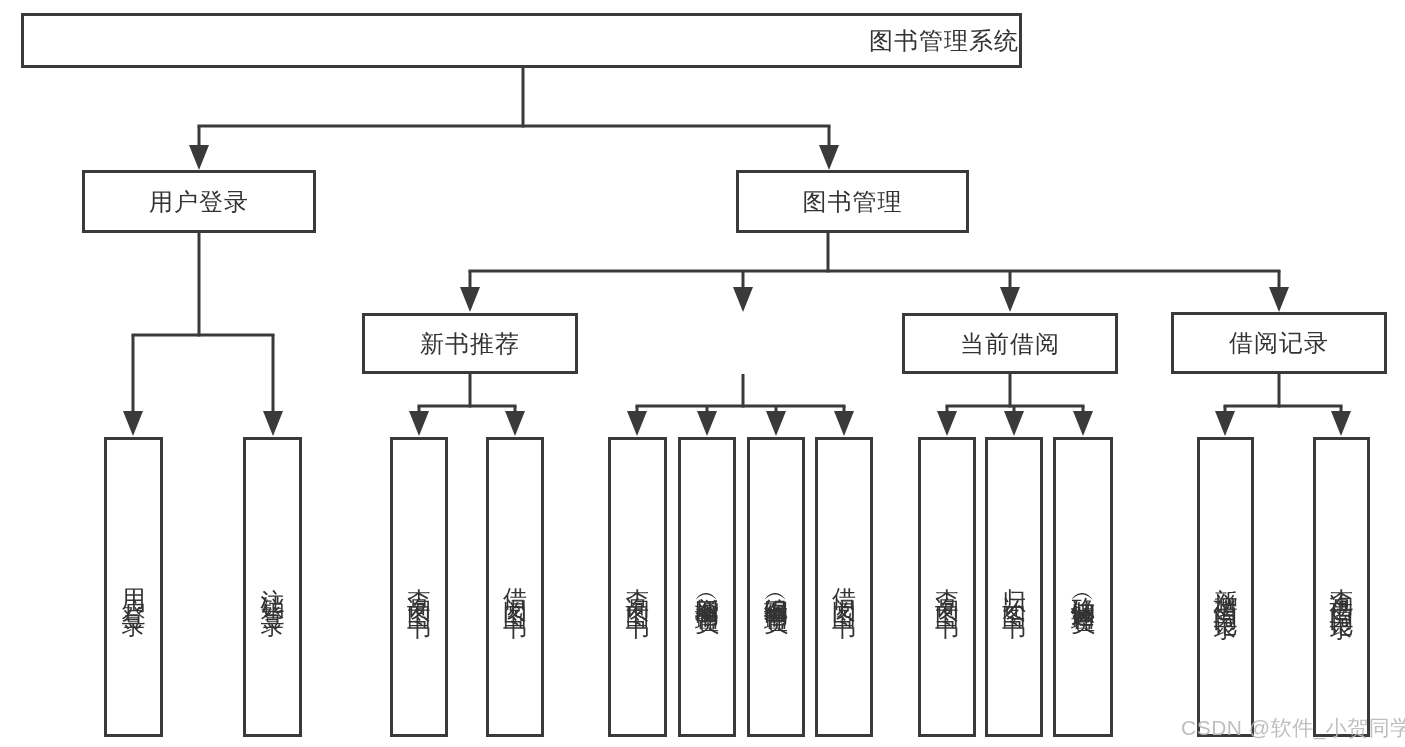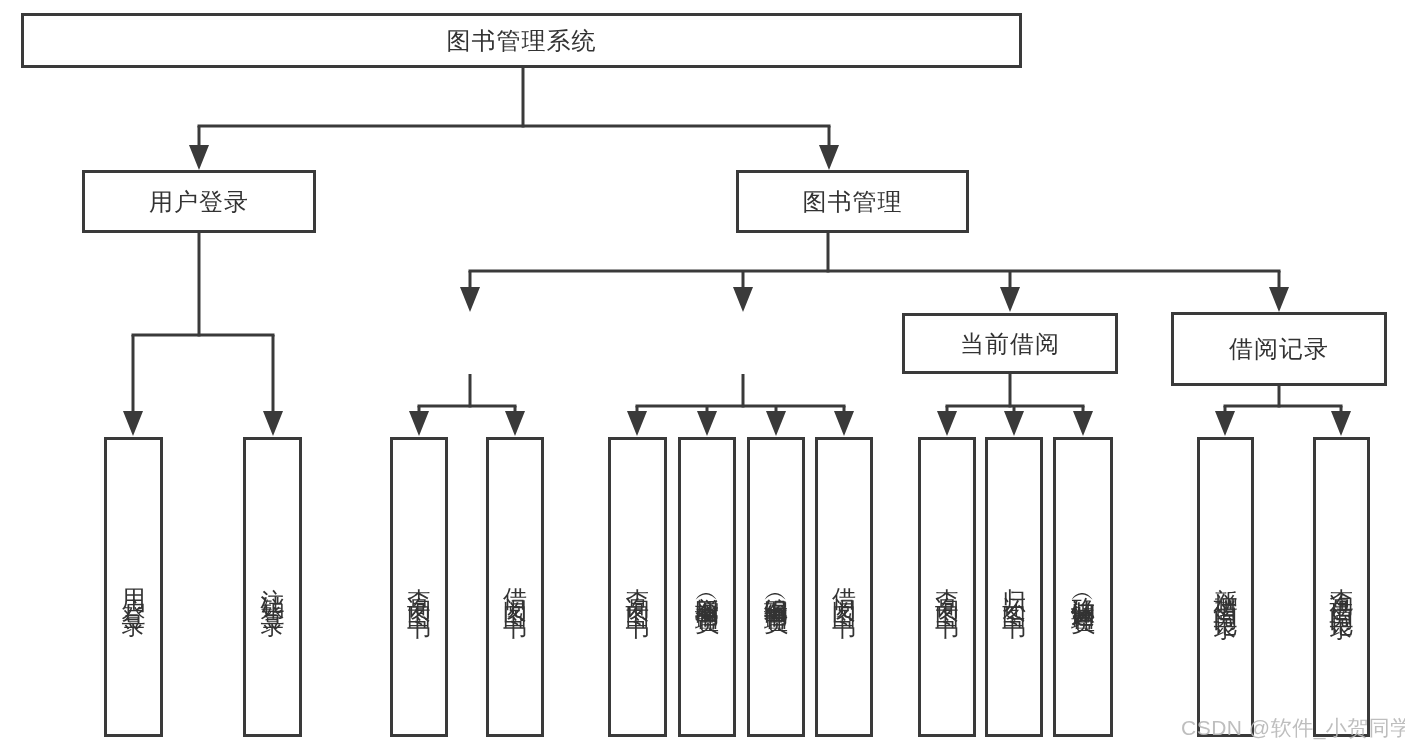--- a/index.html
+++ b/index.html
@@ -121,35 +121,38 @@
     <polygon points="1073,411 1093,411 1083,436"></polygon>
 
     <line x1="1279" y1="374" x2="1279" y2="407.5"></line>
     <line x1="1223.5" y1="406" x2="1342.5" y2="406"></line>
     <line x1="1225" y1="406" x2="1225" y2="414"></line>
     <line x1="1341" y1="406" x2="1341" y2="414"></line>
     <polygon points="1215,411 1235,411 1225,436"></polygon>
     <polygon points="1331,411 1351,411 1341,436"></polygon>
   </svg>
 
-  <div class="box h" style="left:21px; top:13px; width:1001px; height:55px;">
+  <div class="box h" style="left:21px; top:13px; width:1001px; height:55px;justify-content:flex-end;">
     <span>图书管理系统</span>
   </div>
 
   <div class="box h" style="left:82px; top:170px; width:234px; height:63px;">
     <span>用户登录</span>
   </div>
   <div class="box h" style="left:736px; top:170px; width:233px; height:63px;">
     <span>图书管理</span>
   </div>
 
+  <div class="box h" style="left:362px; top:313px; width:216px; height:61px;">
+    <span>新书推荐</span>
+  </div>
   <div class="box h" style="left:902px; top:313px; width:216px; height:61px;">
     <span>当前借阅</span>
   </div>
-  <div class="box h" style="left:1171px; top:312px; width:216px; height:74px;">
+  <div class="box h" style="left:1171px; top:312px; width:216px; height:62px;">
     <span>借阅记录</span>
   </div>
 
   <div class="box v" style="left:104px; top:437px; width:59px; height:300px;">
     <span class="v4">用户登录</span>
   </div>
   <div class="box v" style="left:243px; top:437px; width:59px; height:300px;">
     <span class="v4">注销登录</span>
   </div>
 

